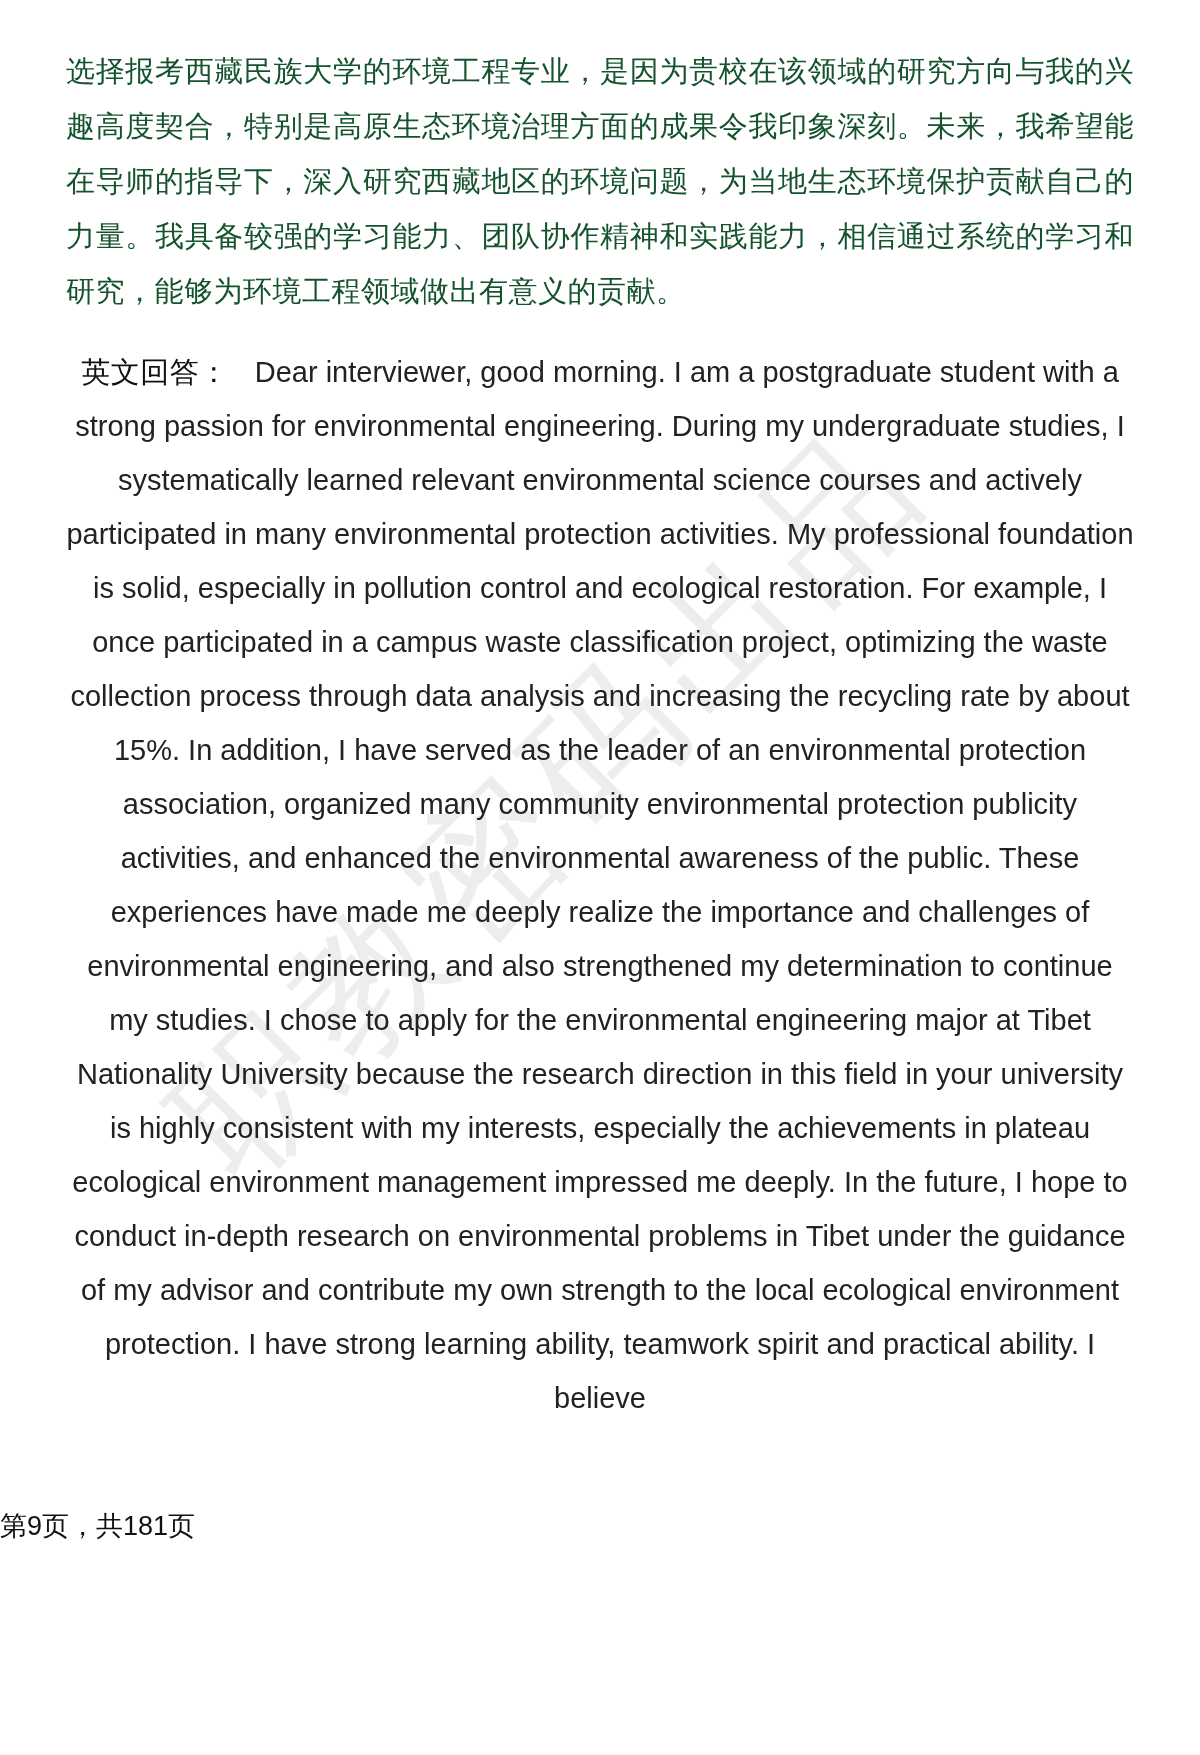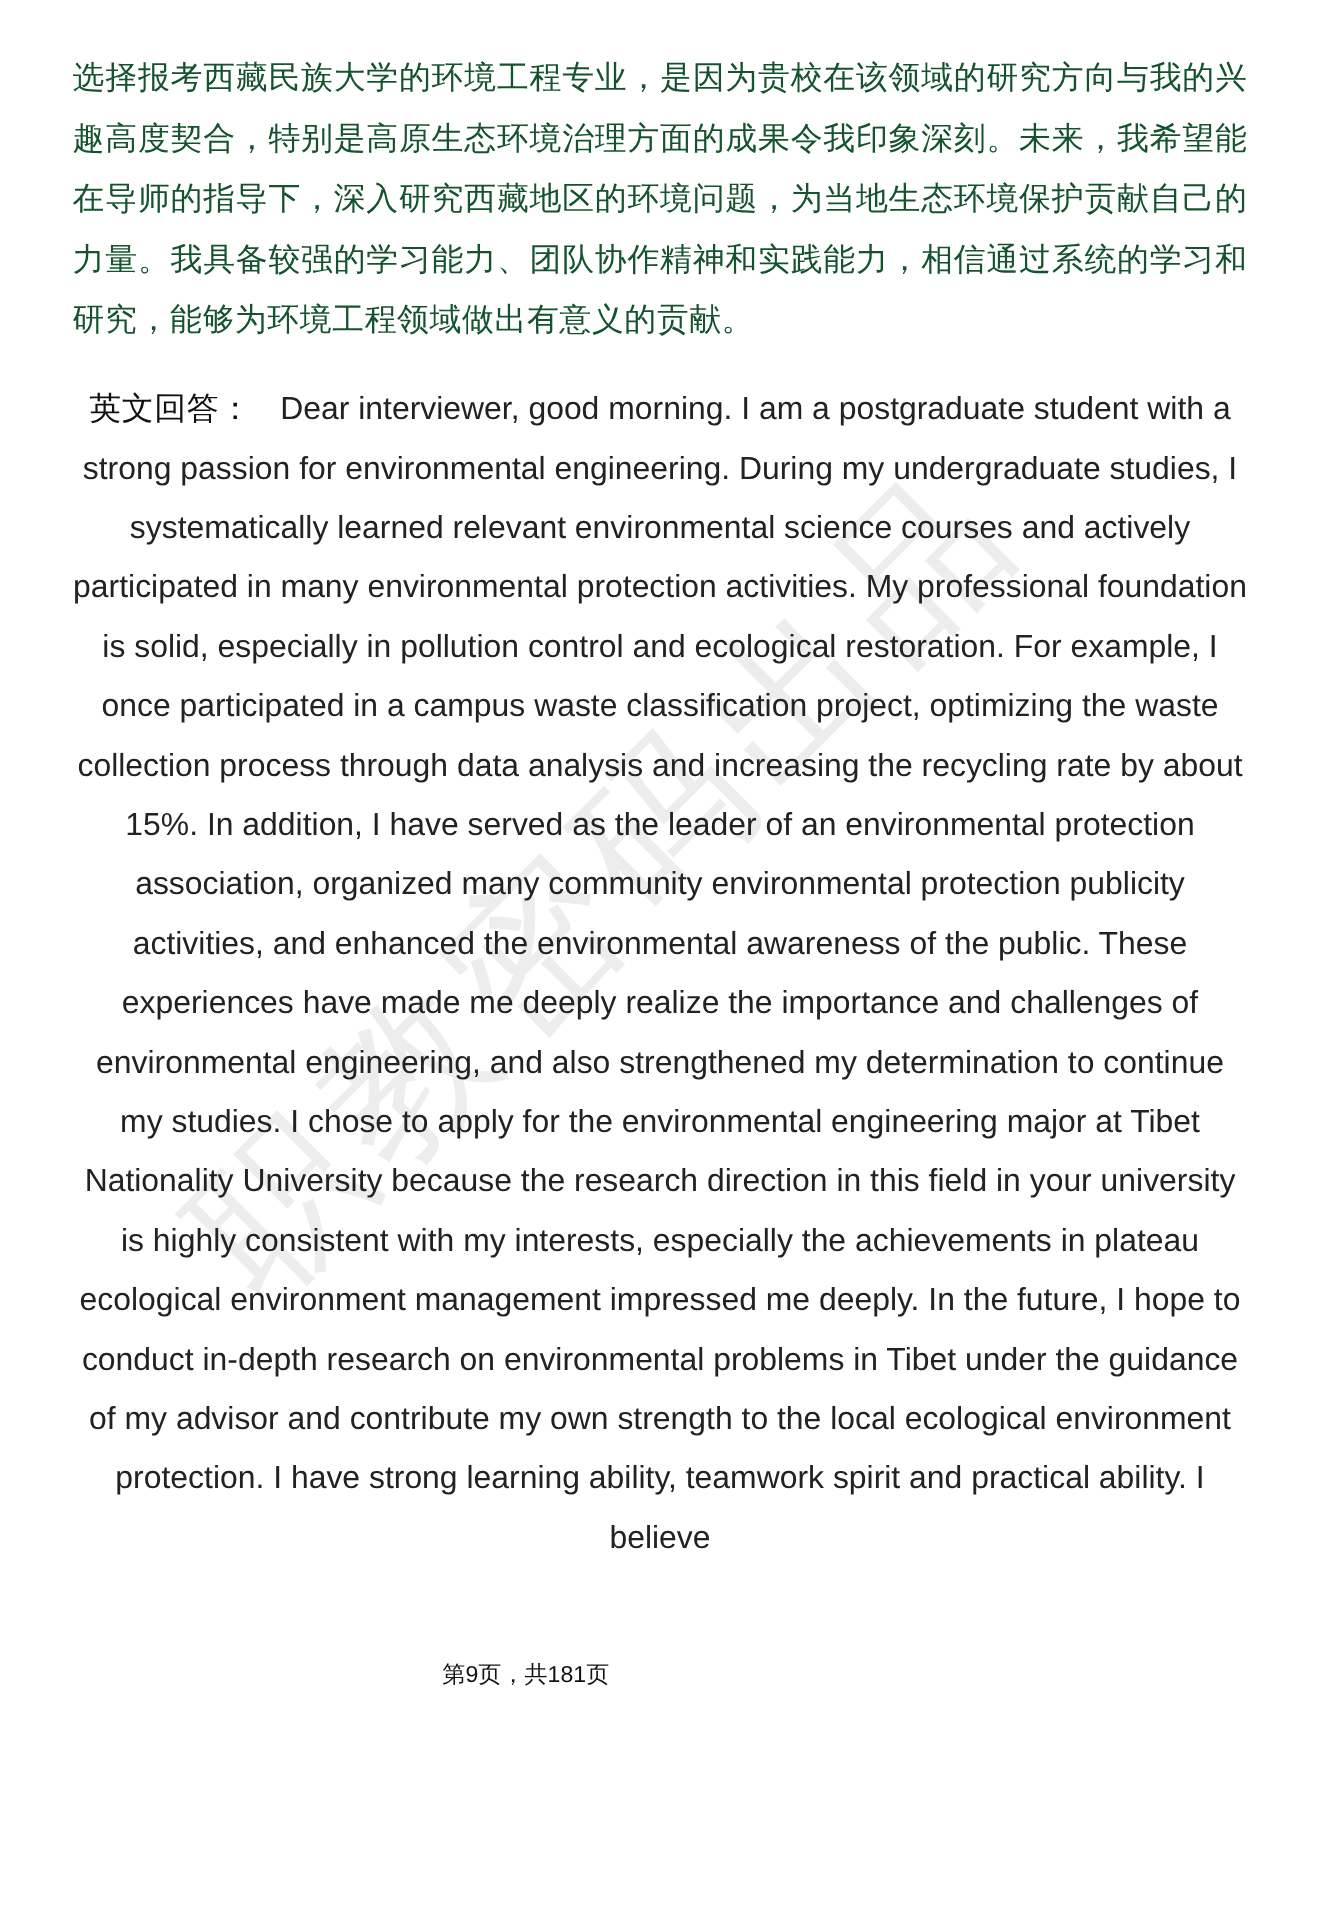--- a/index.html
+++ b/index.html
@@ -55,22 +55,21 @@
     color: rgba(0, 0, 0, 0.07);
     white-space: nowrap;
     pointer-events: none;
     user-select: none;
   }
   .footer {
     position: absolute;
     left: 0;
     top: 1508px;
     width: 956px;
-    text-align: center;
-    font-size: 21px;
+    font-size: 27px;
     color: #111111;
     z-index: 1;
   }
 </style>
 </head>
 <body>
 
 <div class="page">
 
   <div class="watermark">职教密码出品</div>

